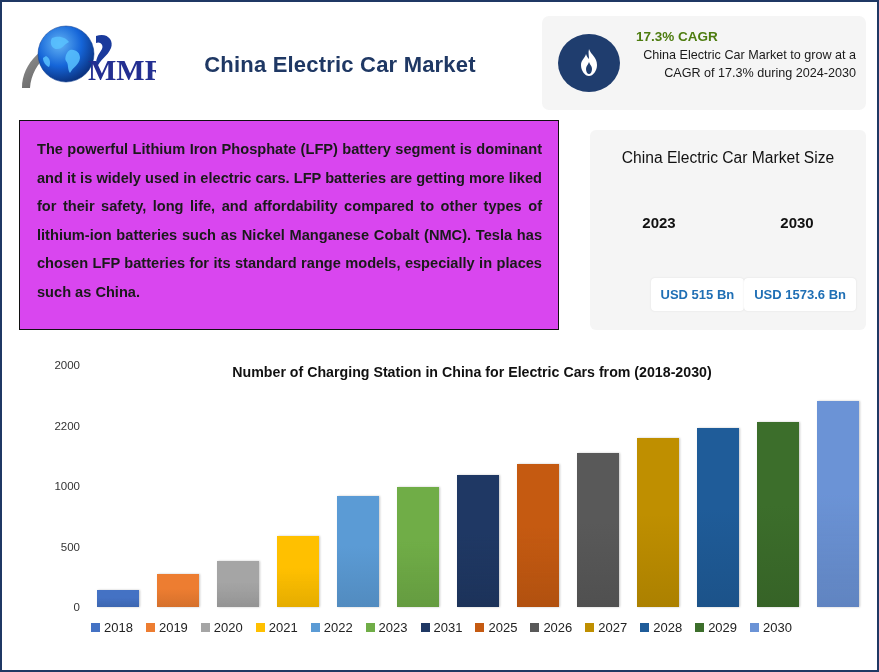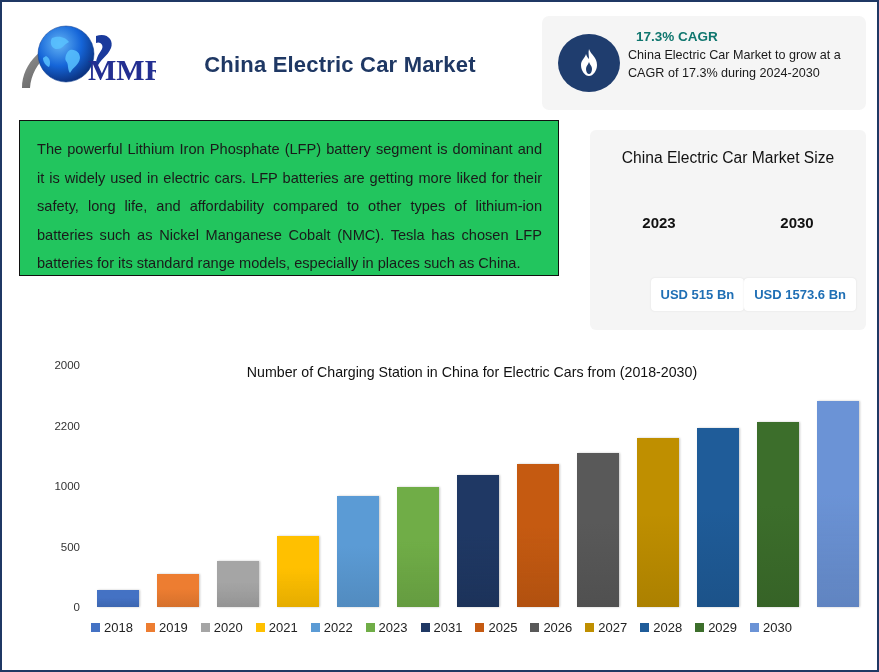--- a/index.html
+++ b/index.html
@@ -40,32 +40,32 @@
   #cagr-circle {
     position: absolute; left: 16px; top: 18px;
     width: 62px; height: 58px;
     background: #1f3d6e; border-radius: 50%;
     display: flex; align-items: center; justify-content: center;
   }
   #cagr-text-wrap {
     position: absolute; left: 86px; top: 12px; width: 228px;
   }
   #cagr-headline {
-    font-size: 13.5px; font-weight: bold; color: #0f766e;
+    font-size: 13.5px; font-weight: bold; color: #4d7c0f;
     text-align: left; padding-left: 8px; line-height: 17px;
   }
   #cagr-desc {
-    font-size: 12.6px; color: #1a1a1a; text-align: left;
+    font-size: 12.6px; color: #1a1a1a; text-align: right;
     line-height: 18px; margin-top: 1px;
   }
 
   
   #desc-box {
-    position: absolute; left: 17px; top: 118px; width: 540px; height: 156px;
-    border: 1.6px solid #111; background: #22c55e;
+    position: absolute; left: 17px; top: 118px; width: 540px; height: 210px;
+    border: 1.6px solid #111; background: #d946ef; font-weight: bold;
   }
   #desc-text {
     padding: 14px 16px 0 17px;
     font-size: 14.6px; line-height: 28.5px; color: #1a1a1a;
     text-align: justify; text-justify: inter-word;
   }
 
   
   #size-card {
     position: absolute; left: 588px; top: 128px; width: 276px; height: 200px;
@@ -96,21 +96,21 @@
     box-shadow: 0 0 2px rgba(0,0,0,.10);
   }
 
   
   #chart-area {
     position: absolute; left: 0; top: 332px; width: 879px; height: 338px;
   }
   #chart-title {
     position: absolute; left: 120px; top: 30px; width: 700px;
     text-align: center;
-    font-size: 14.2px; font-weight: normal; color: #111;
+    font-size: 14.2px; font-weight: bold; color: #111;
   }
   #plot {
     position: absolute; left: 86px; top: 31px; width: 780px; height: 242px;
   }
   .ytick {
     position: absolute; left: -62px; width: 54px;
     text-align: right;
     font-size: 11.5px; color: #333;
     transform: translateY(-50%);
   }

